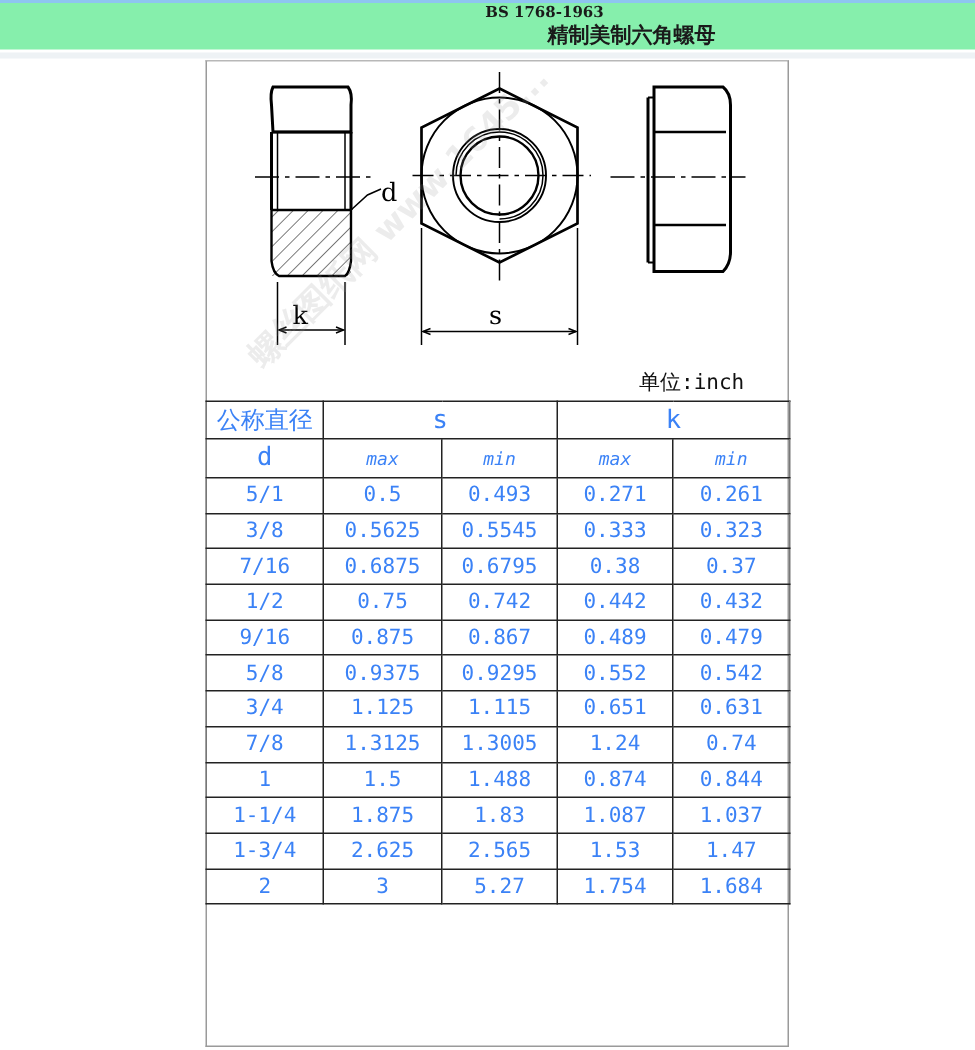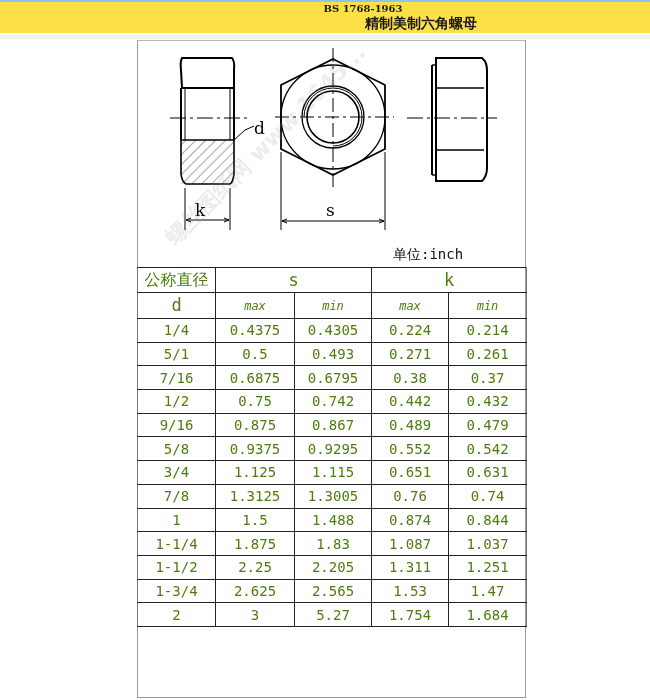--- a/index.html
+++ b/index.html
@@ -4,21 +4,21 @@
 <style>
   html, body { margin: 0; padding: 0; }
   body {
     width: 650px; height: 700px; overflow: hidden;
     background: #ffffff;
     font-family: "DejaVu Sans", sans-serif;
     position: relative;
   }
   .topbar {
     position: absolute; left: 0; top: 0; width: 650px; height: 33px;
-    background: #fde047;
+    background: #86efac;
     border-top: 2px solid #8ec5f0;
     box-sizing: border-box;
   }
   .topbar .std {
     position: absolute; left: 0; width: 650px; top: 1px;
     text-align: center; padding-left: 150px; box-sizing: border-box;
     font-family: "DejaVu Serif", serif; font-weight: bold; font-size: 10px; color: #1a1a1a;
     transform: translateX(-37px);
   }
   .topbar .cn {
@@ -33,28 +33,28 @@
     background: #eef2f5;
   }
   .panel {
     position: absolute; left: 137px; top: 40px; width: 389px; height: 658px;
     border-left: 1px solid #9a9a9a; border-right: 1px solid #9a9a9a;
     border-top: 1px solid #b8b8b8; border-bottom: 1px solid #9a9a9a;
     box-sizing: border-box; background: #ffffff;
   }
   svg.drawing { position: absolute; left: 137px; top: 40px; }
   .unit {
-    position: absolute; left: 393px; top: 246px;
+    position: absolute; left: 426px; top: 246px;
     font-family: "DejaVu Sans Mono", monospace; font-size: 14px; color: #111;
   }
   table.spec {
     position: absolute; left: 137px; top: 267px;
     border-collapse: collapse; table-layout: fixed;
     width: 389px;
-    font-family: "DejaVu Sans Mono", monospace; color: #4d7c0f;
+    font-family: "DejaVu Sans Mono", monospace; color: #3b82f6;
   }
   table.spec td {
     border: 1px solid #222;
     text-align: center; padding: 0; height: 22.7px;
     font-size: 14px; line-height: 1;
   }
   table.spec td.sub { font-size: 12px; height: 25px; font-style: italic; }
   table.spec td.grp { font-size: 17px; height: 24px; }
   table.spec td.dname { font-size: 16px; }
   table.spec td.dlabel { font-size: 17px; }
@@ -154,34 +154,34 @@
   <tr>
     <td class="dlabel">d</td>
     <td class="sub">max</td>
     <td class="sub">min</td>
     <td class="sub">max</td>
     <td class="sub">min</td>
   </tr>
   </tbody>
     <tbody id="rows">
       <tr>
-        <td>1/4</td>
-        <td>0.4375</td>
-        <td>0.4305</td>
-        <td>0.224</td>
-        <td>0.214</td>
-      </tr>
-      <tr>
         <td>5/1</td>
         <td>0.5</td>
         <td>0.493</td>
         <td>0.271</td>
         <td>0.261</td>
       </tr>
       <tr>
+        <td>3/8</td>
+        <td>0.5625</td>
+        <td>0.5545</td>
+        <td>0.333</td>
+        <td>0.323</td>
+      </tr>
+      <tr>
         <td>7/16</td>
         <td>0.6875</td>
         <td>0.6795</td>
         <td>0.38</td>
         <td>0.37</td>
       </tr>
       <tr>
         <td>1/2</td>
         <td>0.75</td>
         <td>0.742</td>
@@ -206,45 +206,38 @@
         <td>3/4</td>
         <td>1.125</td>
         <td>1.115</td>
         <td>0.651</td>
         <td>0.631</td>
       </tr>
       <tr>
         <td>7/8</td>
         <td>1.3125</td>
         <td>1.3005</td>
-        <td>0.76</td>
+        <td>1.24</td>
         <td>0.74</td>
       </tr>
       <tr>
         <td>1</td>
         <td>1.5</td>
         <td>1.488</td>
         <td>0.874</td>
         <td>0.844</td>
       </tr>
       <tr>
         <td>1-1/4</td>
         <td>1.875</td>
         <td>1.83</td>
         <td>1.087</td>
         <td>1.037</td>
       </tr>
       <tr>
-        <td>1-1/2</td>
-        <td>2.25</td>
-        <td>2.205</td>
-        <td>1.311</td>
-        <td>1.251</td>
-      </tr>
-      <tr>
         <td>1-3/4</td>
         <td>2.625</td>
         <td>2.565</td>
         <td>1.53</td>
         <td>1.47</td>
       </tr>
       <tr>
         <td>2</td>
         <td>3</td>
         <td>5.27</td>

